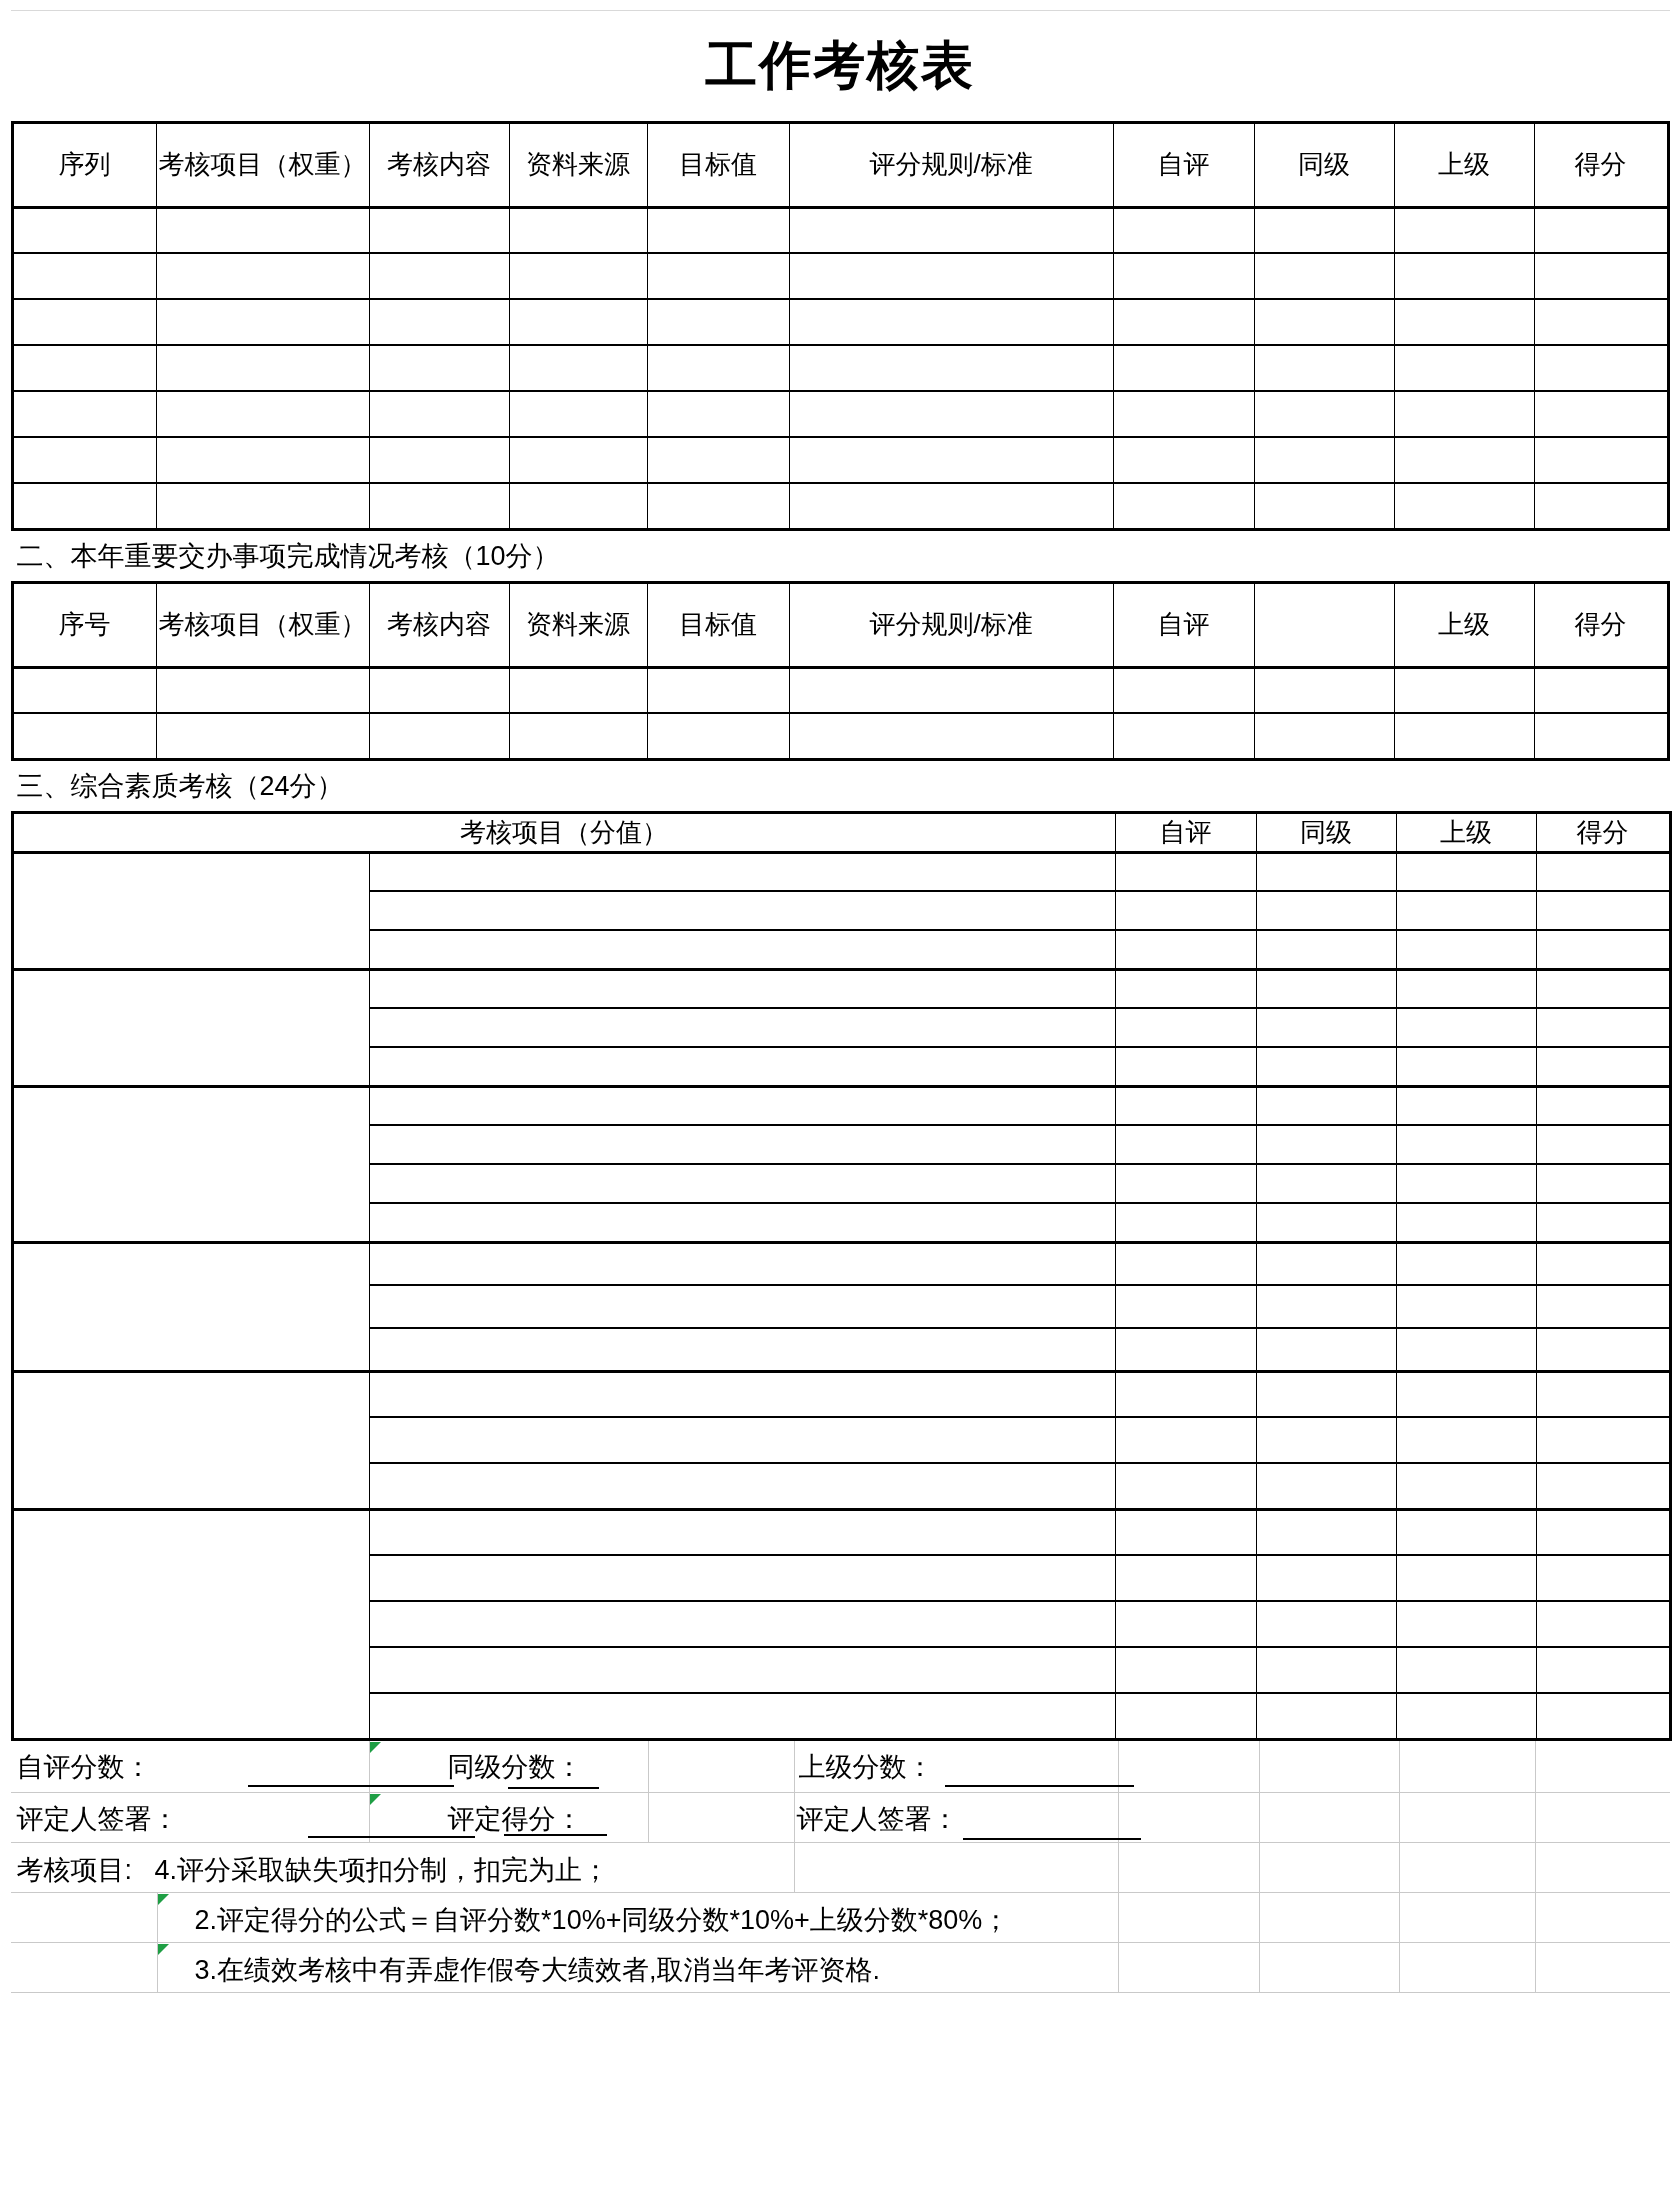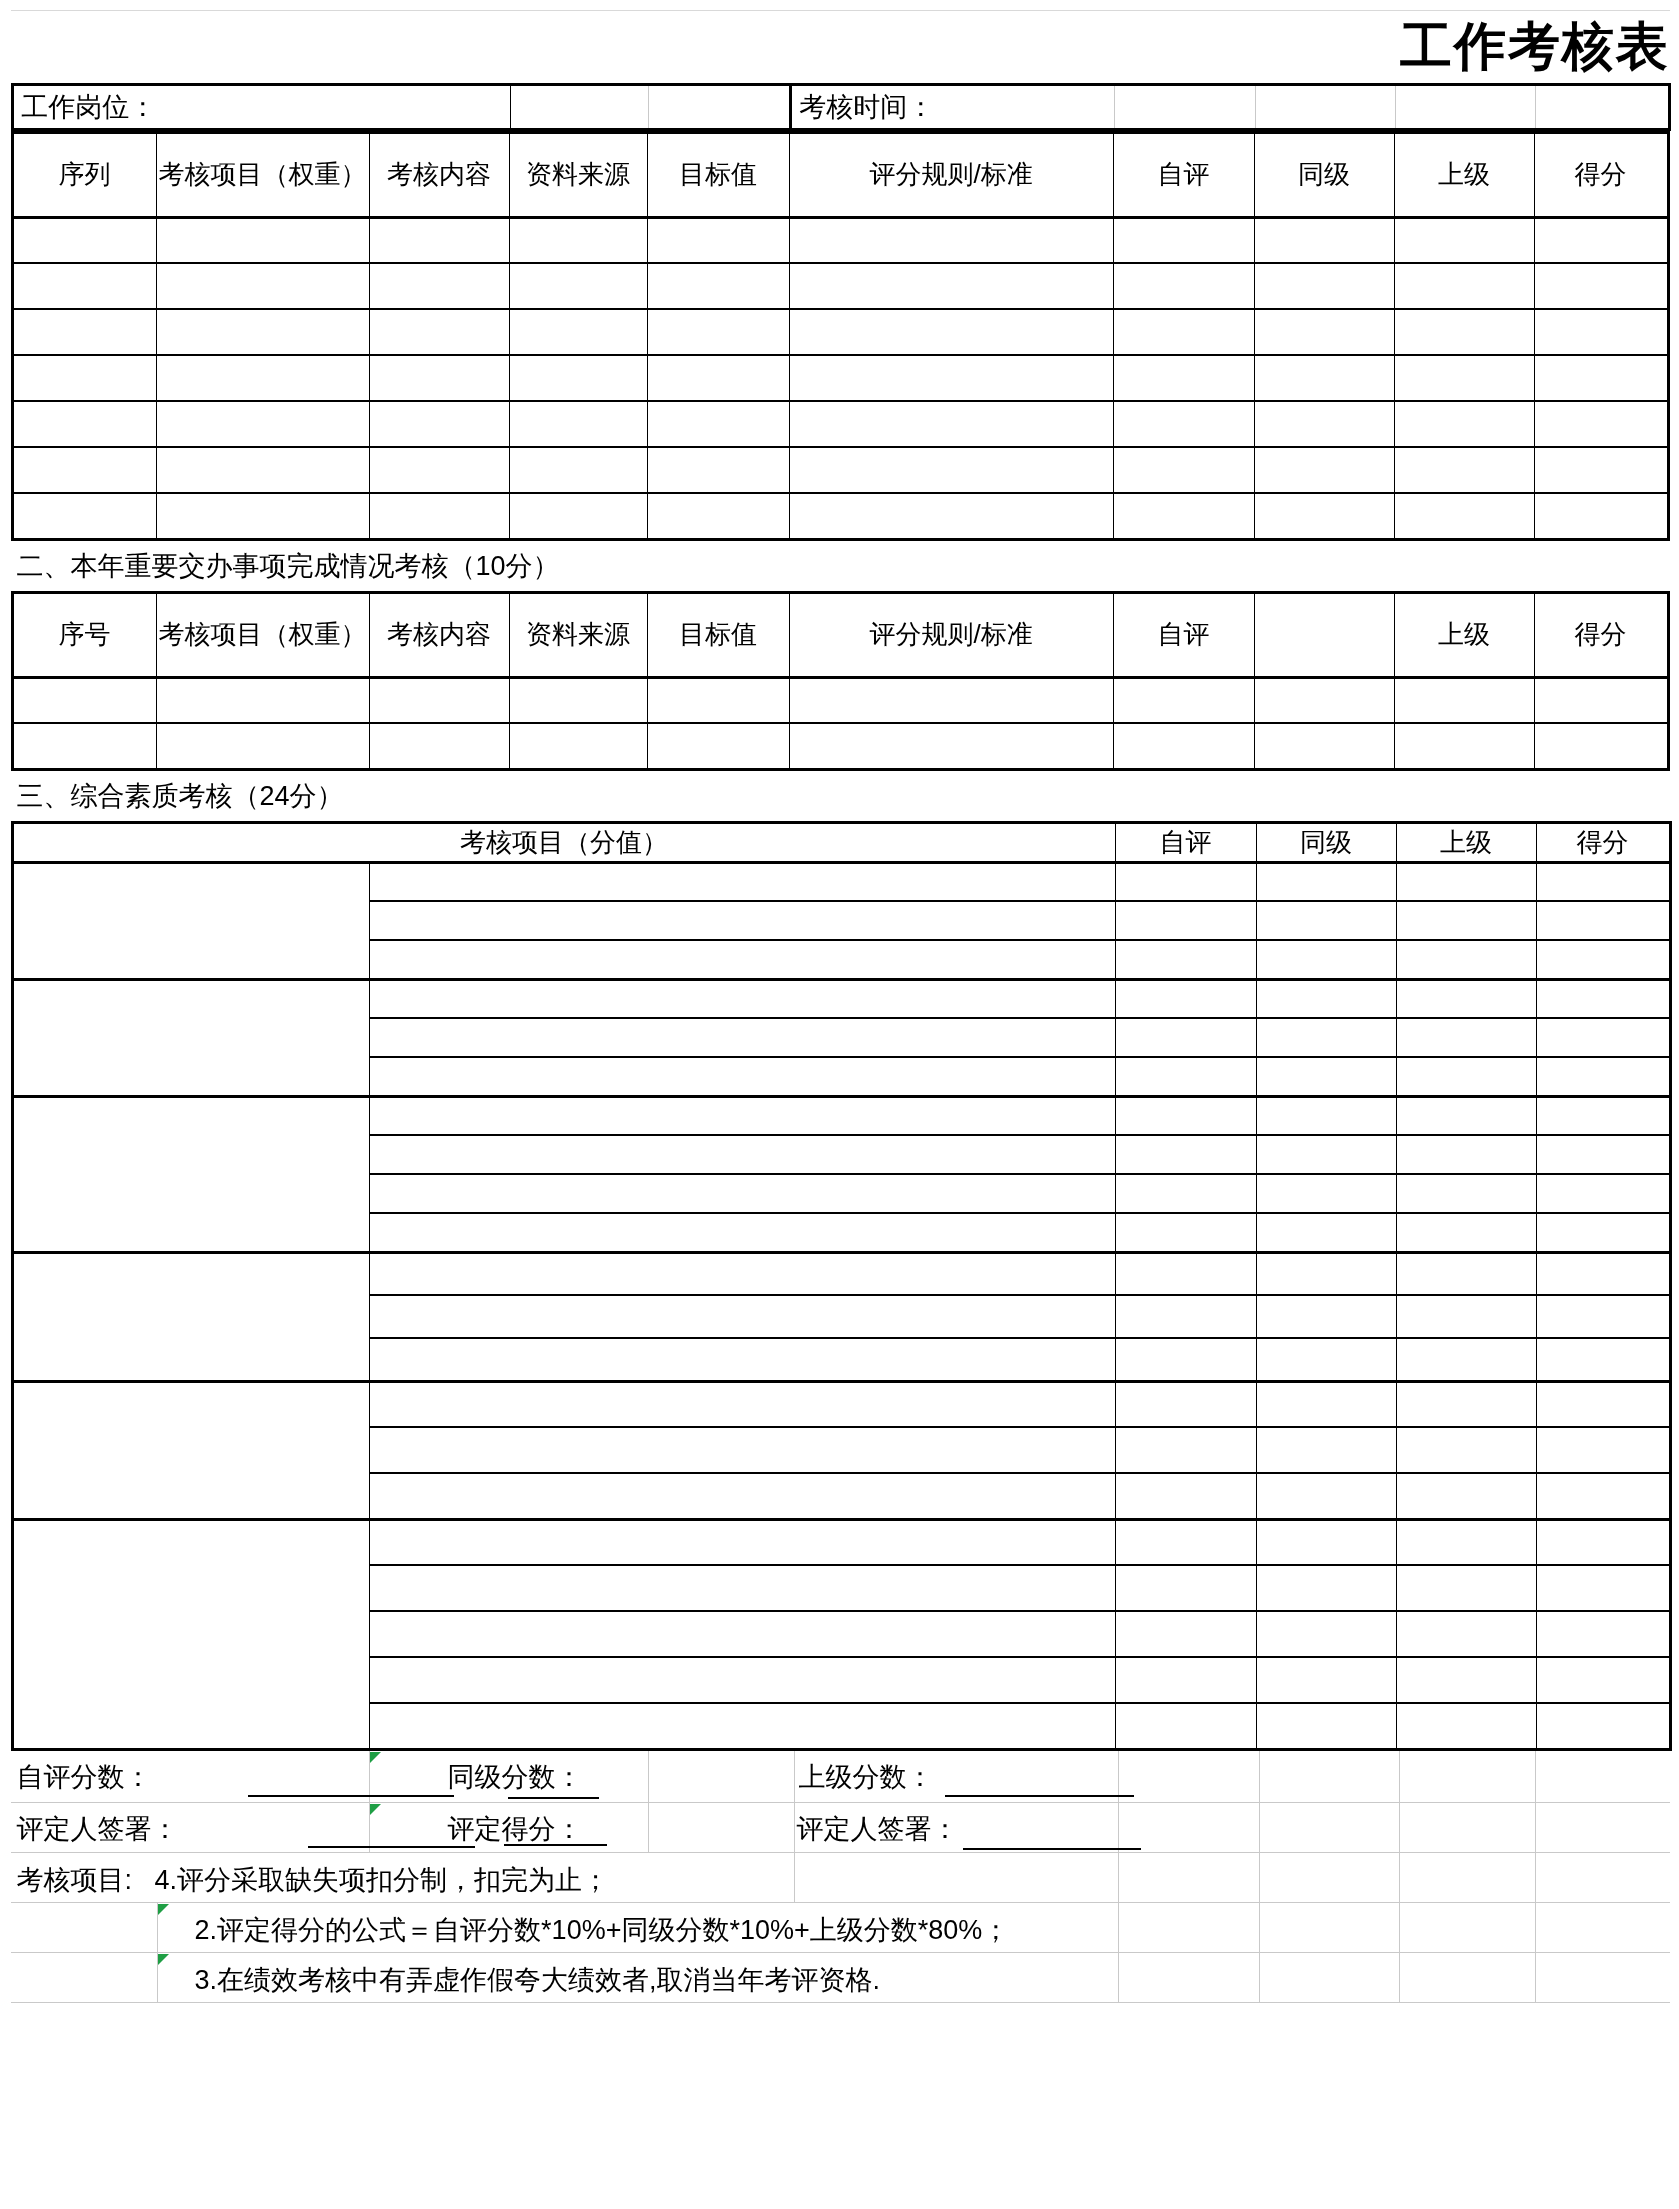--- a/index.html
+++ b/index.html
@@ -7,22 +7,22 @@
   body {
     width: 1679px; height: 2210px;
     font-family: "Liberation Sans", "DejaVu Sans", sans-serif;
     color: #000;
   }
   .sheet { position: relative; width: 1679px; height: 2210px; background: #fff; overflow: hidden; }
   .content { position: absolute; left: 10.6px; top: 9.6px; width: 1659px; }
 
   
   .title-block {
-    height: 73px;
-    display: flex; align-items: center; justify-content: flex-end;
+    height: 111px;
+    display: flex; align-items: center; justify-content: center;
     border-top: 1.9px solid #d9d9d9;
   }
   .title-block h1 { font-size: 52px; font-weight: 700; letter-spacing: 1.9px; }
 
   
   table.info {
     width: 100%; border-collapse: collapse; table-layout: fixed;
     border: 3.8px solid #000;
   }
   table.info td { height: 45px; font-size: 27px; vertical-align: middle; }
@@ -75,44 +75,20 @@
 </head>
 <body>
 
 <div class="sheet">
   <div class="content">
 
     <div class="title-block">
       <h1>工作考核表</h1>
     </div>
 
-    <table class="info">
-      <colgroup>
-        <col style="width:498px">
-          <col style="width:138px">
-          <col style="width:142px">
-          <col style="width:324px">
-        <col style="width:141px">
-          <col style="width:140px">
-          <col style="width:140px">
-          <col style="width:134px">
-      </colgroup>
-      <tbody>
-          <tr>
-        <td class="lbl"><span>工作岗位：</span></td>
-        <td class="bl-thin"></td>
-        <td class="bl-gray"></td>
-        <td class="bl-thick lbl"><span>考核时间：</span></td>
-        <td class="bl-gray"></td>
-        <td class="bl-gray"></td>
-        <td class="bl-gray"></td>
-        <td class="bl-gray"></td>
-      </tr>
-    </tbody>
-      </table>
 
     <table class="grid">
       <colgroup>
         <col style="width:144px">
           <col style="width:213px">
           <col style="width:140px">
           <col style="width:138px">
           <col style="width:142px">
         <col style="width:324px">
           <col style="width:141px">

